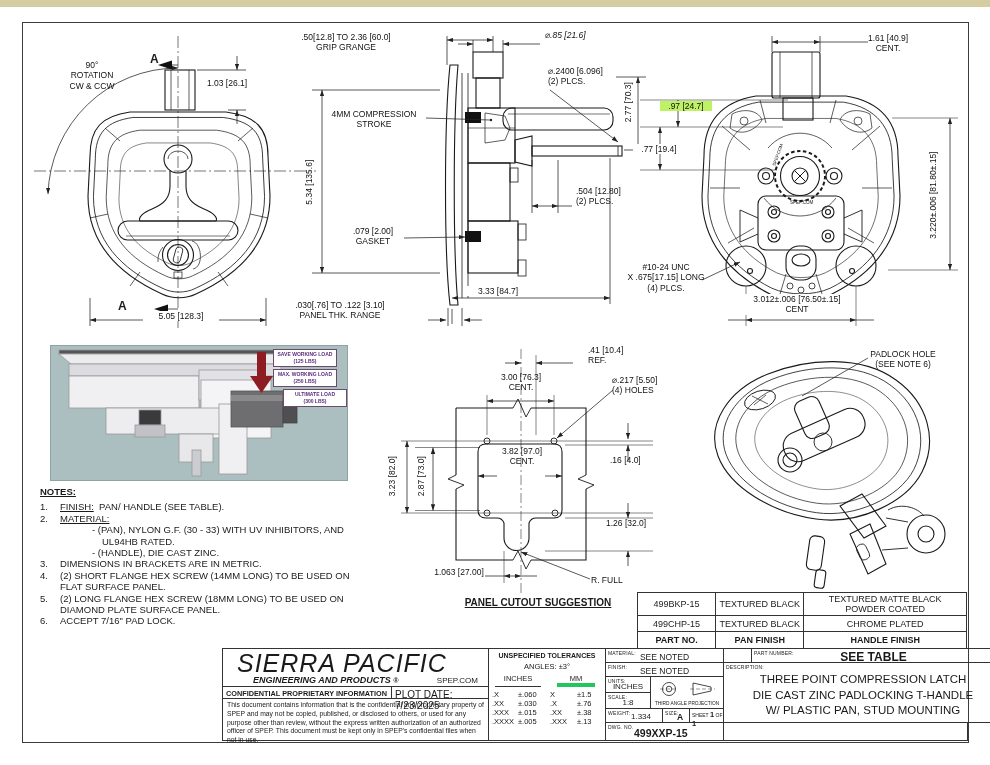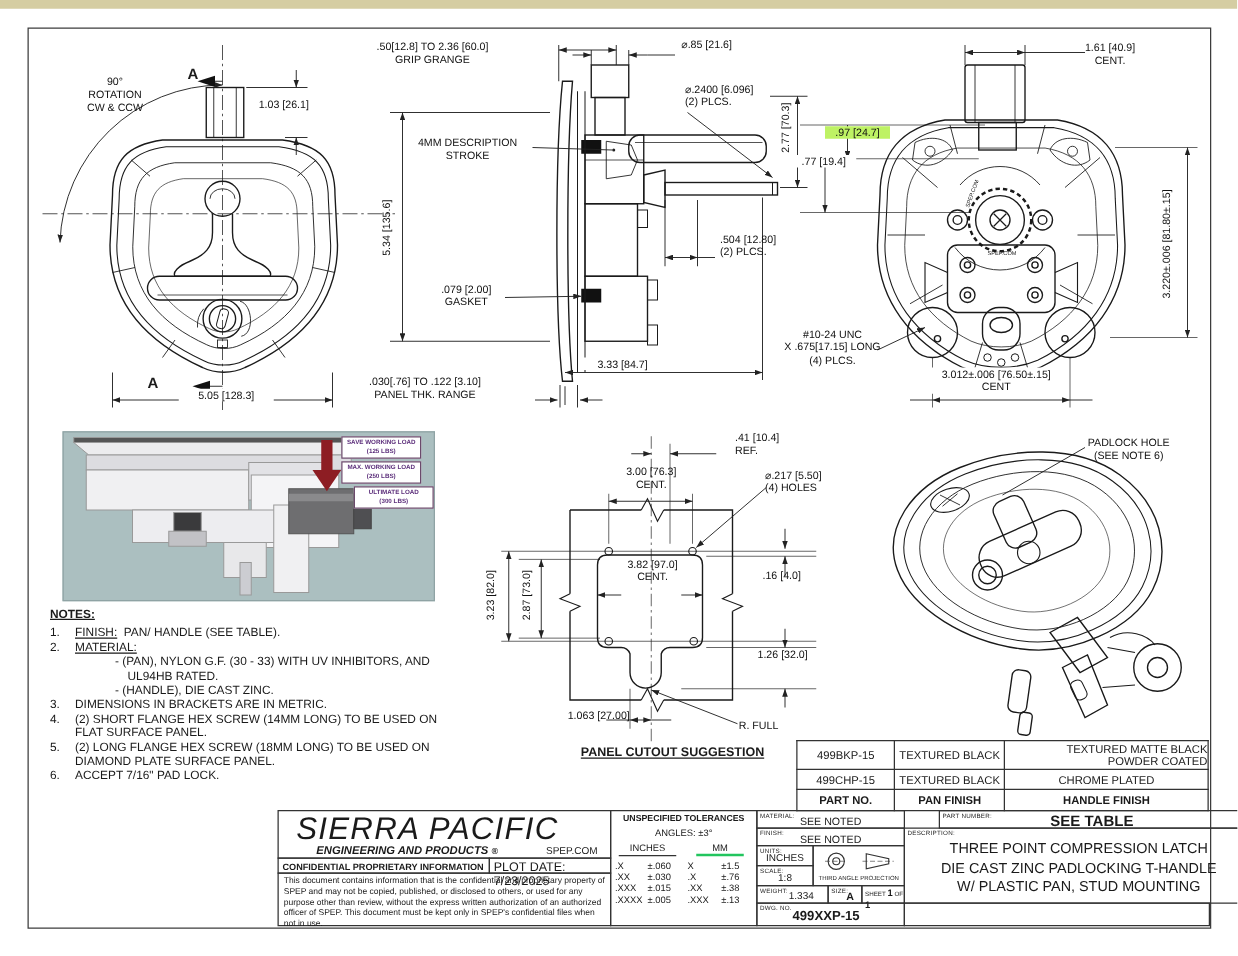--- a/index.html
+++ b/index.html
@@ -155,24 +155,24 @@
         <line x1="162" y1="280" x2="162" y2="298"></line>
       <line x1="128" y1="292" x2="146" y2="292" marker-end="url(#mS)"></line>
       <line x1="182" y1="292" x2="164" y2="292" marker-end="url(#mS)"></line>
       <line x1="316" y1="49" x2="346" y2="49"></line>
         <line x1="324" y1="122" x2="346" y2="122"></line>
       <line x1="338" y1="49" x2="338" y2="122" marker-start="url(#mS)" marker-end="url(#mS)"></line>
     </g>
   </svg>
   <div class="dim pre" style="left:298px;top:32px;width:96px;">.50[12.8] TO 2.36 [60.0]
 GRIP GRANGE</div>
-  <div class="dim left" style="left:545px;top:30px;width:62px;">⌀.85 [21.6]</div>
+  <div class="dim left" style="left:545px;top:30px;width:62px;font-style:italic;">⌀.85 [21.6]</div>
   <div class="dim pre left" style="left:548px;top:66px;width:72px;">⌀.2400 [6.096]
 (2) PLCS.</div>
-  <div class="dim pre" style="left:322px;top:109px;width:104px;">4MM DESCRIPTION
+  <div class="dim pre" style="left:322px;top:109px;width:104px;">4MM COMPRESSION
 STROKE</div>
   <div class="dim rot" style="left:269px;top:177px;width:80px;">5.34 [135.6]</div>
   <div class="dim pre" style="left:342px;top:226px;width:62px;">.079 [2.00]
 GASKET</div>
   <div class="dim pre left" style="left:576px;top:186px;width:60px;">.504 [12.80]
 (2) PLCS.</div>
   <div class="dim" style="left:467px;top:286px;width:62px;background:#fff;">3.33 [84.7]</div>
   <div class="dim pre" style="left:284px;top:300px;width:112px;">.030[.76] TO .122 [3.10]
 PANEL THK. RANGE</div>
   <div class="dim rot" style="left:588px;top:97px;width:80px;">2.77 [70.3]</div>
@@ -257,21 +257,21 @@
       <line x1="106" y1="258" x2="106" y2="298" stroke-width="0.55"></line>
       <line x1="216" y1="258" x2="216" y2="298" stroke-width="0.55"></line>
       <line x1="106" y1="292" x2="216" y2="292" marker-start="url(#mB)" marker-end="url(#mB)"></line>
       <line x1="88" y1="292" x2="106" y2="292"></line>
         <line x1="216" y1="292" x2="234" y2="292"></line>
     </g>
   </svg>
   <div class="dim pre" style="left:853px;top:33px;width:70px;">1.61 [40.9]
 CENT.</div>
   <div class="dim" style="left:660px;top:101px;width:52px;background:#bef264;">.97 [24.7]</div>
-  <div class="dim" style="left:633px;top:124px;width:52px;background:#fff;">.77 [19.4]</div>
+  <div class="dim" style="left:633px;top:144px;width:52px;background:#fff;">.77 [19.4]</div>
   <div class="dim rot" style="left:873px;top:190px;width:120px;">3.220±.006 [81.80±.15]</div>
   <div class="dim pre" style="left:624px;top:262px;width:84px;">#10-24 UNC
 X .675[17.15] LONG
 (4) PLCS.</div>
   <div class="dim pre" style="left:740px;top:294px;width:114px;background:#fff;">3.012±.006 [76.50±.15]
 CENT</div>
 
   <div class="loadview">
     <svg style="left:0;top:0" width="294" height="132" viewBox="0 0 294 132">
       <g stroke="#999" stroke-width="0.8">
@@ -361,21 +361,21 @@
   <div class="dim pre" style="left:494px;top:372px;width:54px;">3.00 [76.3]
 CENT.</div>
   <div class="dim pre left" style="left:612px;top:375px;width:72px;">⌀.217 [5.50]
 (4) HOLES</div>
   <div class="dim rot" style="left:357px;top:471px;width:70px;">3.23 [82.0]</div>
   <div class="dim rot" style="left:386px;top:471px;width:70px;">2.87 [73.0]</div>
   <div class="dim pre" style="left:494px;top:446px;width:56px;">3.82 [97.0]
 CENT.</div>
   <div class="dim left" style="left:610px;top:455px;width:58px;">.16 [4.0]</div>
   <div class="dim left" style="left:606px;top:518px;width:60px;">1.26 [32.0]</div>
-  <div class="dim" style="left:428px;top:567px;width:62px;margin-left:20px;">1.063 [27.00]</div>
+  <div class="dim" style="left:428px;top:567px;width:62px;">1.063 [27.00]</div>
   <div class="dim left" style="left:591px;top:575px;width:52px;">R. FULL</div>
   <div class="cutout-title" style="left:445px;top:597px;width:186px;">PANEL CUTOUT SUGGESTION</div>
 
   <svg style="left:690px;top:338px" width="285" height="272" viewBox="0 0 285 272">
     <defs>
         <marker id="mI" markerWidth="9" markerHeight="6" refX="8.5" refY="3" orient="auto-start-reverse">
           <path d="M0,0L8.5,3L0,6Z" fill="#222"></path>
         </marker>
       </defs>
     <line x1="178" y1="20" x2="112" y2="58" stroke="#222" stroke-width="0.75"></line>
@@ -439,21 +439,21 @@
         <span class="num">6.</span>
         <span class="txt">ACCEPT 7/16" PAD LOCK.</span>
       </div>
   </div>
 
   <table class="parts" style="position:absolute;left:637px;top:592px;width:330px;border-collapse:collapse;">
     <tbody>
         <tr style="height:23px;">
       <td style="width:78px;">499BKP-15</td>
       <td style="width:88px;">TEXTURED BLACK</td>
-      <td class="pre" style="width:164px;line-height:1.15;text-align:right;">TEXTURED MATTE BLACK
+      <td class="pre" style="width:164px;line-height:1.15;">TEXTURED MATTE BLACK
 POWDER COATED</td>
     </tr>
     <tr style="height:16px;">
       <td>499CHP-15</td>
       <td>TEXTURED BLACK</td>
       <td>CHROME PLATED</td>
     </tr>
     <tr style="height:17px;font-weight:bold;">
       <td>PART NO.</td>
       <td>PAN FINISH</td>
@@ -475,21 +475,21 @@
   </div>
   <div class="box" style="left:222px;top:698px;width:267px;height:43px;">
     <div class="legal">This document contains information that is the confidential and proprietary property of SPEP and may not be copied, published, or disclosed to others, or used for any purpose  other than review, without the express written authorization of an authorized officer of SPEP. This document must be kept only in SPEP's confidential files when not in use.</div>
   </div>
 
   <div class="box" style="left:488px;top:648px;width:118px;height:93px;">
     <div style="font-size:7px;font-weight:bold;text-align:center;padding-top:3px;">UNSPECIFIED TOLERANCES</div>
     <div style="font-size:7.5px;text-align:center;padding-top:3px;">ANGLES: ±3°</div>
     <div style="display:grid;grid-template-columns:58px 58px;font-size:7.5px;text-align:center;margin-top:3px;">
       <span style="border-bottom:1px solid #333;margin:0 6px;">INCHES</span>
-      <span style="border-bottom:2px solid #22c55e;margin:0 10px;">MM</span>
+      <span style="border-bottom:4px solid #22c55e;margin:0 10px;">MM</span>
     </div>
     <div class="tolrow" style="margin-top:3px;">
         <span>.X</span>
         <span>±.060</span>
         <span>X</span>
         <span>±1.5</span>
       </div>
     <div class="tolrow">
         <span>.XX</span>
         <span>±.030</span>

